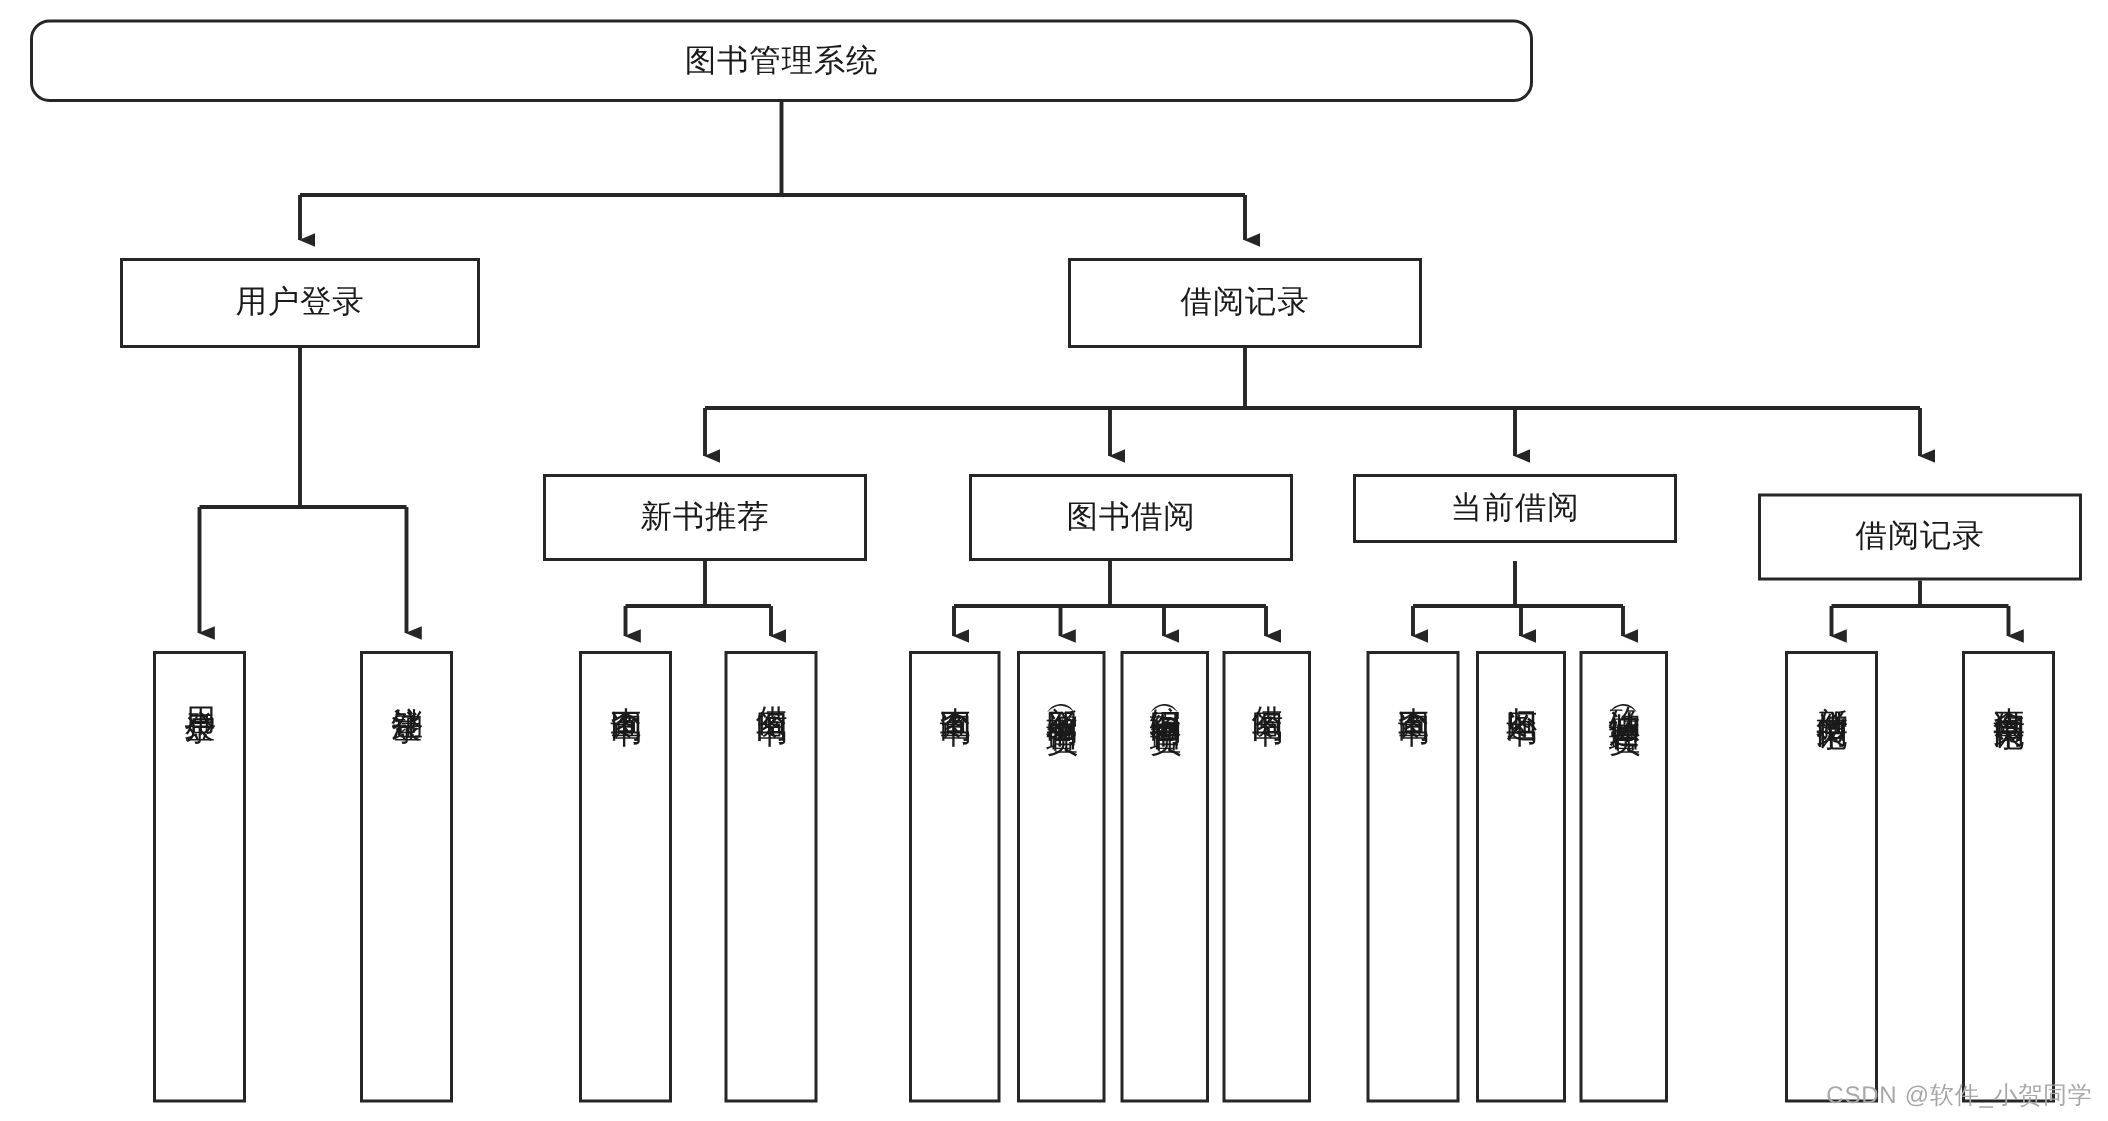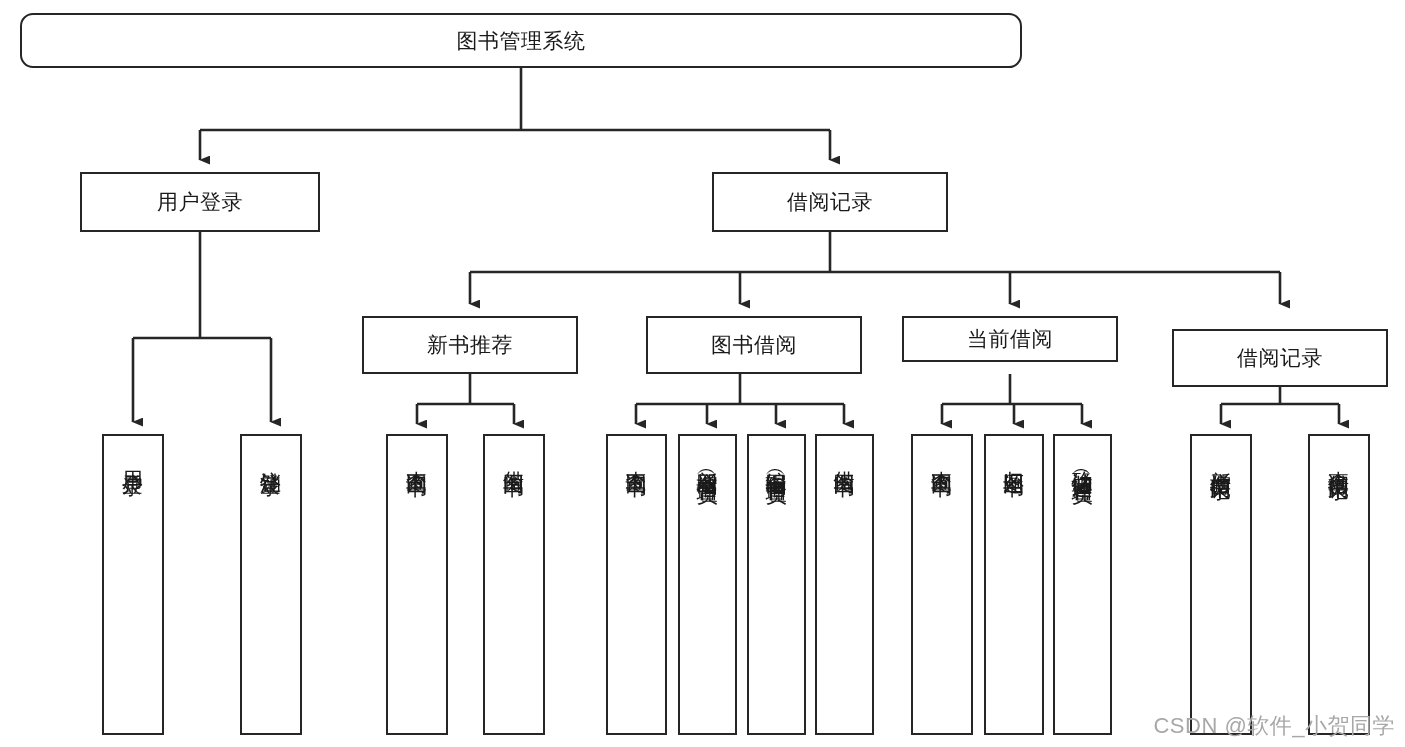--- a/index.html
+++ b/index.html
@@ -52,21 +52,21 @@
     text-orientation: upright;
     white-space: normal;
     letter-spacing: 2px;
     line-height: 1;
     font-size: 21px;
   }
   #watermark {
     position: absolute;
     right: 10px;
     bottom: 6px;
-    font-size: 22px;
+    font-size: 16px;
     color: #a8a8a8;
     letter-spacing: 0.5px;
     white-space: nowrap;
     pointer-events: none;
   }
 </style>
 </head>
 <body>
 
 <div id="canvas">

